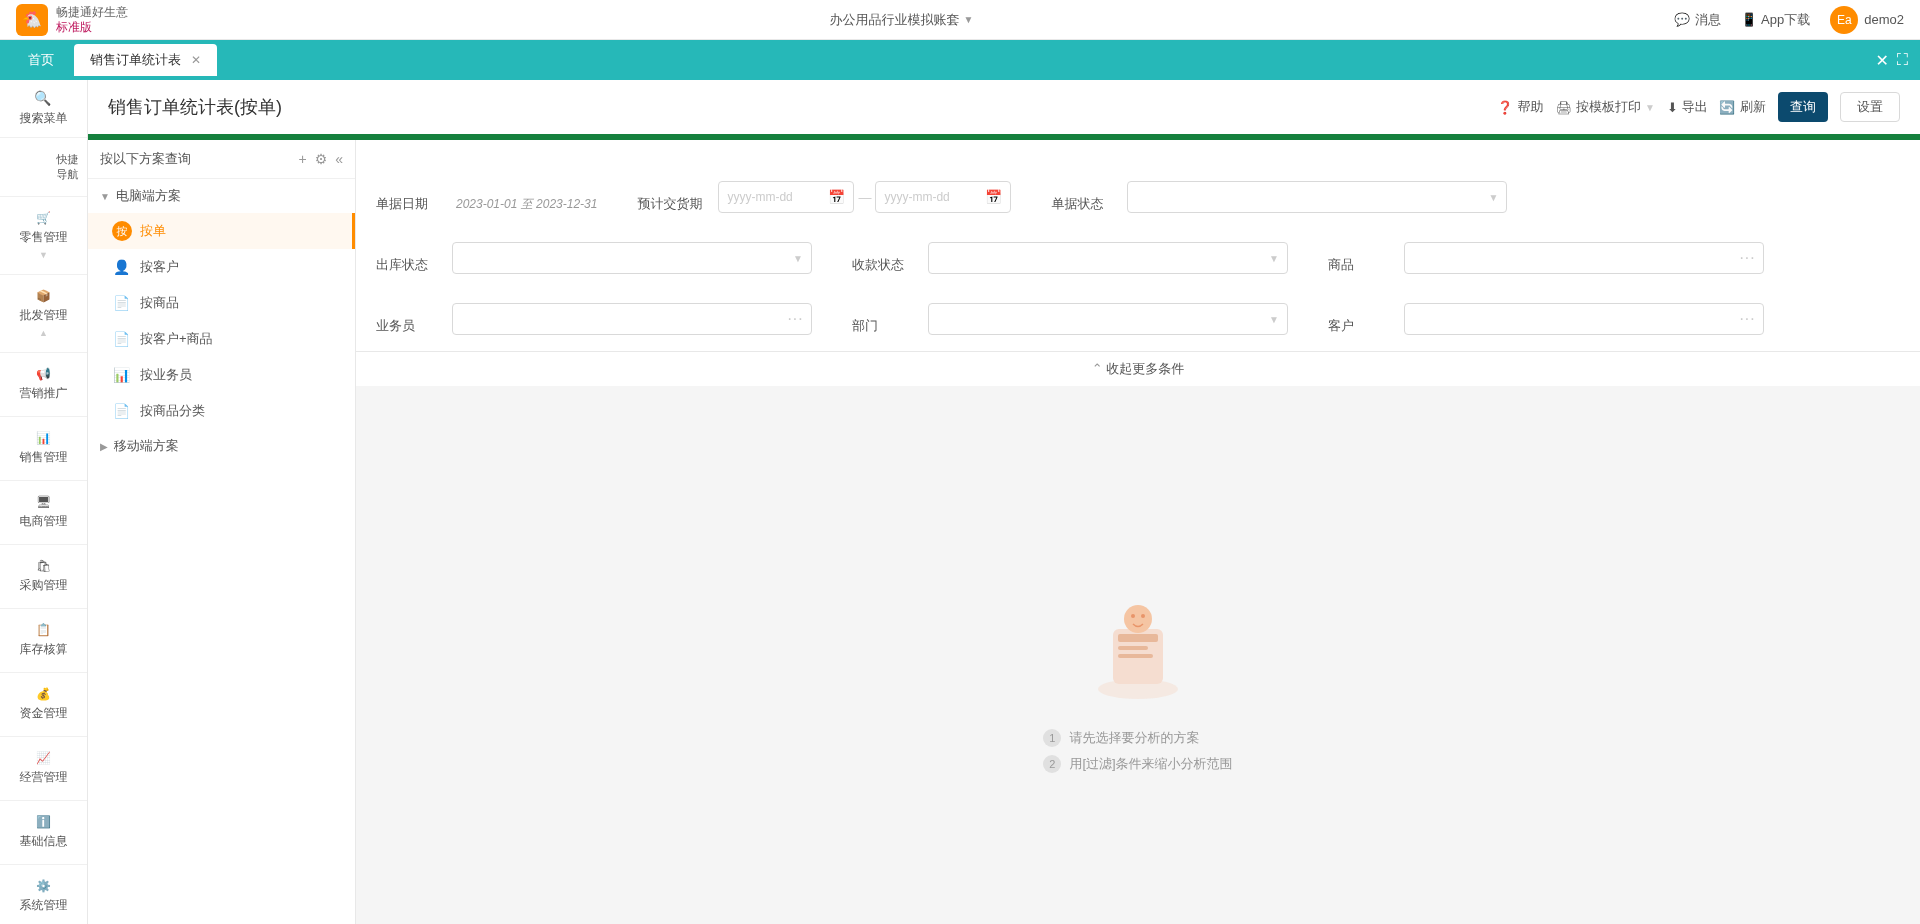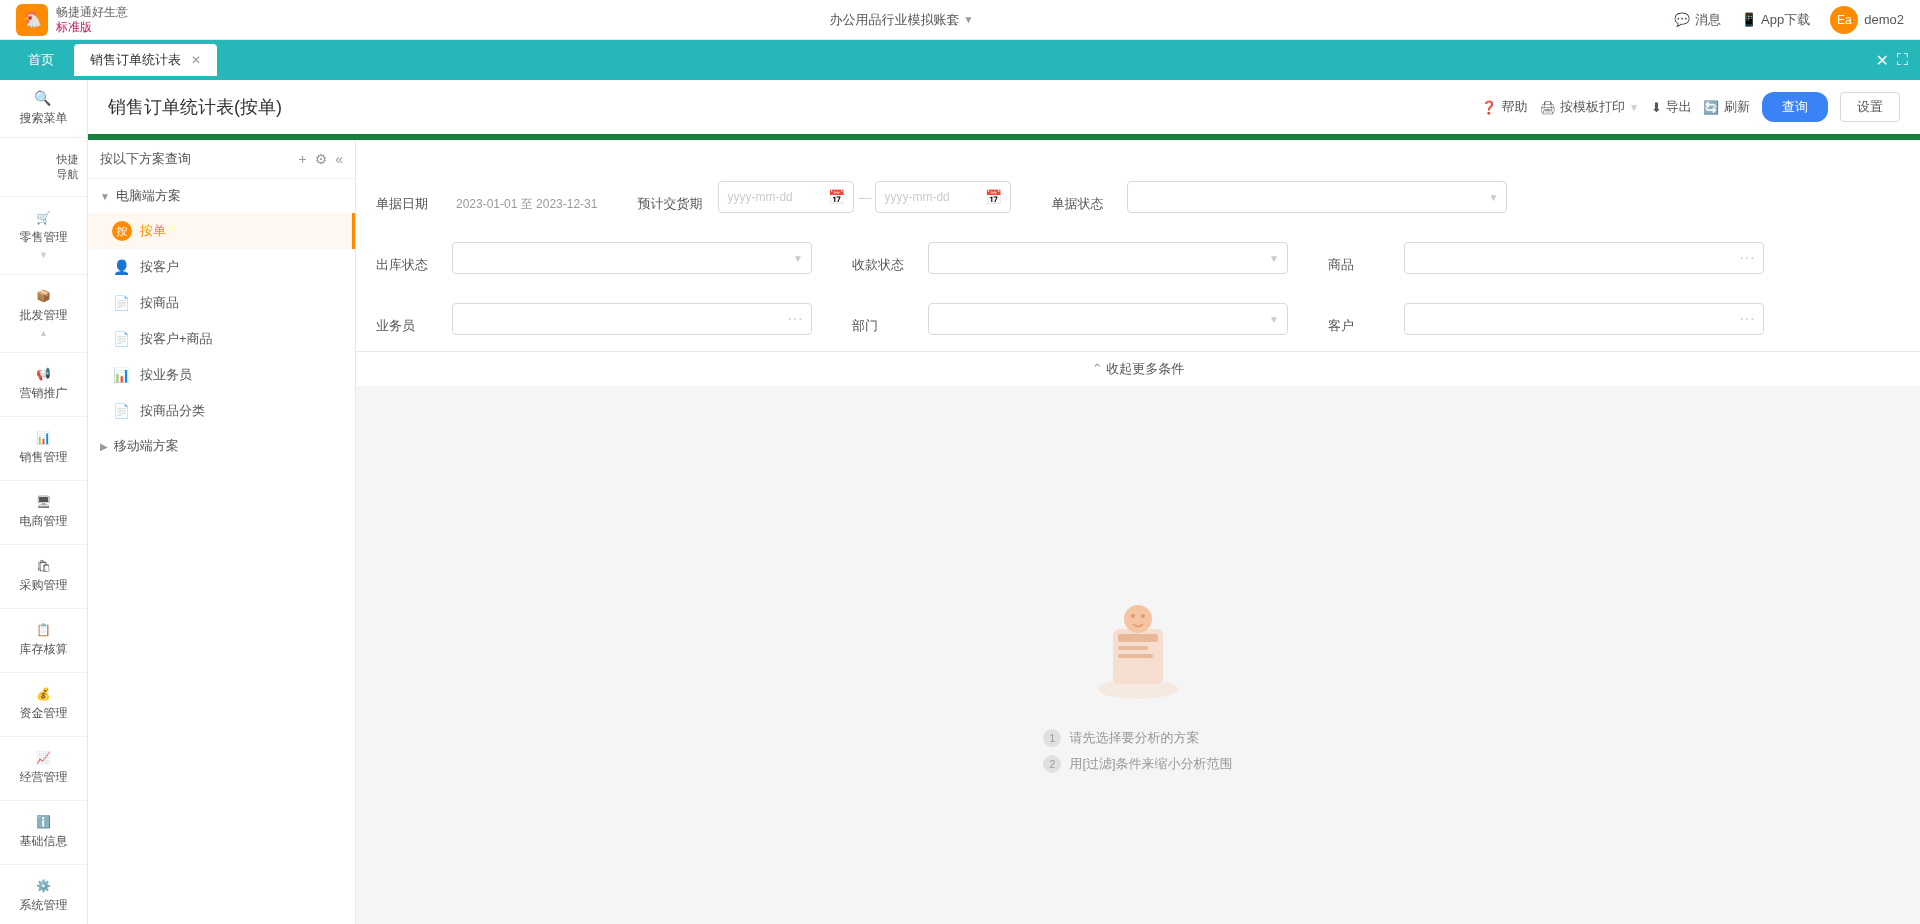--- a/index.html
+++ b/index.html
@@ -32,29 +32,29 @@
     .sidebar-item { padding: 14px 8px; text-align: center; cursor: pointer; font-size: 12px; color: #555; display: flex; flex-direction: column; align-items: center; gap: 4px; border-bottom: 1px solid #f0f0f0; }
 
     
     .content-area { flex: 1; overflow: auto; background: #f5f5f5; }
 
     
     .page-header { background: #fff; padding: 12px 20px; display: flex; align-items: center; justify-content: space-between; border-bottom: 6px solid #15803d; }
     .page-title { font-size: 18px; font-weight: 500; color: #333; }
     .page-actions { display: flex; align-items: center; gap: 12px; color: #555; font-size: 13px; }
     .page-action-btn { display: flex; align-items: center; gap: 4px; cursor: pointer; }
-    .action-btn-primary { background: #3b82f6; color: white; border: none; padding: 6px 20px; border-radius: 12px; cursor: pointer; font-size: 13px; }
+    .action-btn-primary { background: #0c4a6e; color: white; border: none; padding: 6px 12px; border-radius: 4px; cursor: pointer; font-size: 13px; }
     .action-btn-default { background: white; color: #555; border: 1px solid #d9d9d9; padding: 5px 16px; border-radius: 4px; cursor: pointer; font-size: 13px; }
     .filter-row { display: flex; align-items: flex-end; gap: 16px; margin-bottom: 12px; flex-wrap: wrap; margin-top: 29px; }
     .filter-row:last-child { margin-bottom: 0; }
     .filter-label { color: #555; font-size: 13px; white-space: nowrap; min-width: 60px; }
     .filter-date-group { display: flex; align-items: center; gap: 6px; }
     .date-btn { padding: 3px 10px; border-radius: 4px; cursor: pointer; font-size: 12px; color: #555; border: 1px solid transparent; }
     .date-btn.active { background: #ff8c00; color: white; border-color: #ff8c00; border-radius: 12px; }
-    .date-range-text { font-size: 12px; color: #999; }
+    .date-range-text { font-size: 12px; color: #999; font-style: italic; }
     .filter-select { width: 200px; height: 32px; border: 1px solid #d9d9d9; border-radius: 4px; padding: 0 8px; font-size: 13px; background: white; display: flex; align-items: center; justify-content: space-between; cursor: pointer; }
     .filter-select-wide { width: 380px; }
     .filter-input { height: 32px; border: 1px solid #d9d9d9; border-radius: 4px; padding: 0 8px; font-size: 13px; background: white; color: #ccc; display: flex; align-items: center; }
     .date-input { width: 136px; }
     .date-separator { color: #ccc; }
     .more-icon { color: #ccc; font-size: 16px; }
     .collapse-bar { text-align: center; padding: 8px; color: #555; font-size: 13px; cursor: pointer; border-top: 1px solid #e8e8e8; margin-top: 4px; }
 
     
     .left-right-layout { display: flex; height: 100%; }

